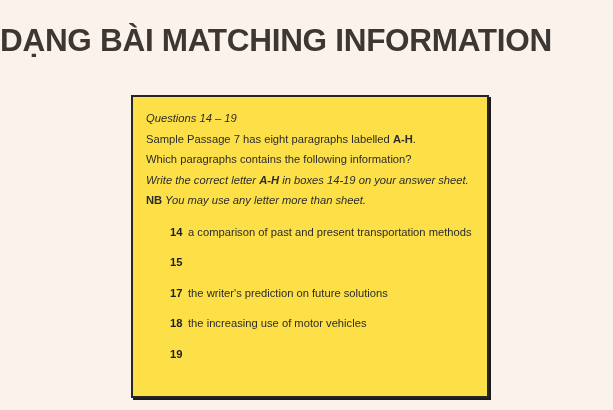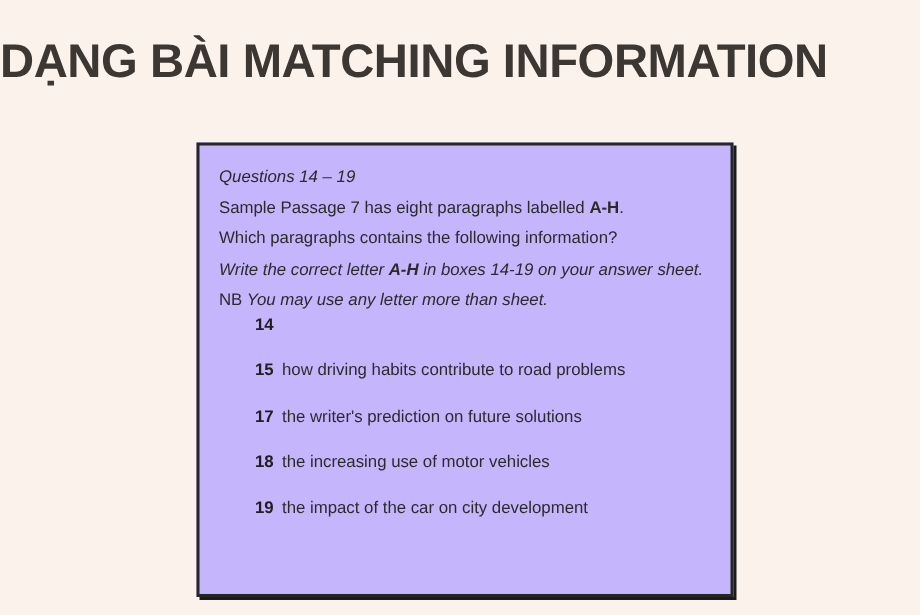--- a/index.html
+++ b/index.html
@@ -32,21 +32,21 @@
     -webkit-font-smoothing: antialiased;
   }
 
   
   .exercise-box {
     position: absolute;
     left: 131px;
     top: 95px;
     width: 358px;
     height: 303px;
-    background: #c4b5fd;
+    background: #fde047;
     border: 2px solid #262626;
     box-sizing: border-box;
     box-shadow: 2px 2px 0 0 #1b1b1b;
   }
 
   .box-inner {
     padding: 11px 14px 0 13px;
   }
 
   
@@ -63,25 +63,26 @@
   }
   .b {
     font-weight: bold;
   }
   .bi {
     font-weight: bold;
     font-style: italic;
   }
   .normal-tail {
     font-style: normal;
-    font-weight: normal;
+    font-weight: bold;
   }
 
   
   .question-list {
+    margin-top: 15px;
   }
   .question-row {
     display: flex;
     align-items: baseline;
     margin-bottom: 18.5px;
     white-space: nowrap;
   }
   .q-num {
     width: 42px;
     padding-left: 24px;
@@ -120,39 +121,38 @@
       <div class="ins-line italic">
         <span class="b normal-tail">NB</span><span> You may use any letter more than sheet.</span>
       </div>
 
     </div>
 
     <div class="question-list">
 
       <div class="question-row">
         <div class="q-num">14</div>
+        <div class="q-text">a comparison of past and present transportation methods</div>
       </div>
 
       <div class="question-row">
         <div class="q-num">15</div>
-        <div class="q-text">how driving habits contribute to road problems</div>
       </div>
 
 
       <div class="question-row">
         <div class="q-num">17</div>
         <div class="q-text">the writer's prediction on future solutions</div>
       </div>
 
       <div class="question-row">
         <div class="q-num">18</div>
         <div class="q-text">the increasing use of motor vehicles</div>
       </div>
 
       <div class="question-row">
         <div class="q-num">19</div>
-        <div class="q-text">the impact of the car on city development</div>
       </div>
 
     </div>
 
   </div>
 </div>
 
 </body></html>

